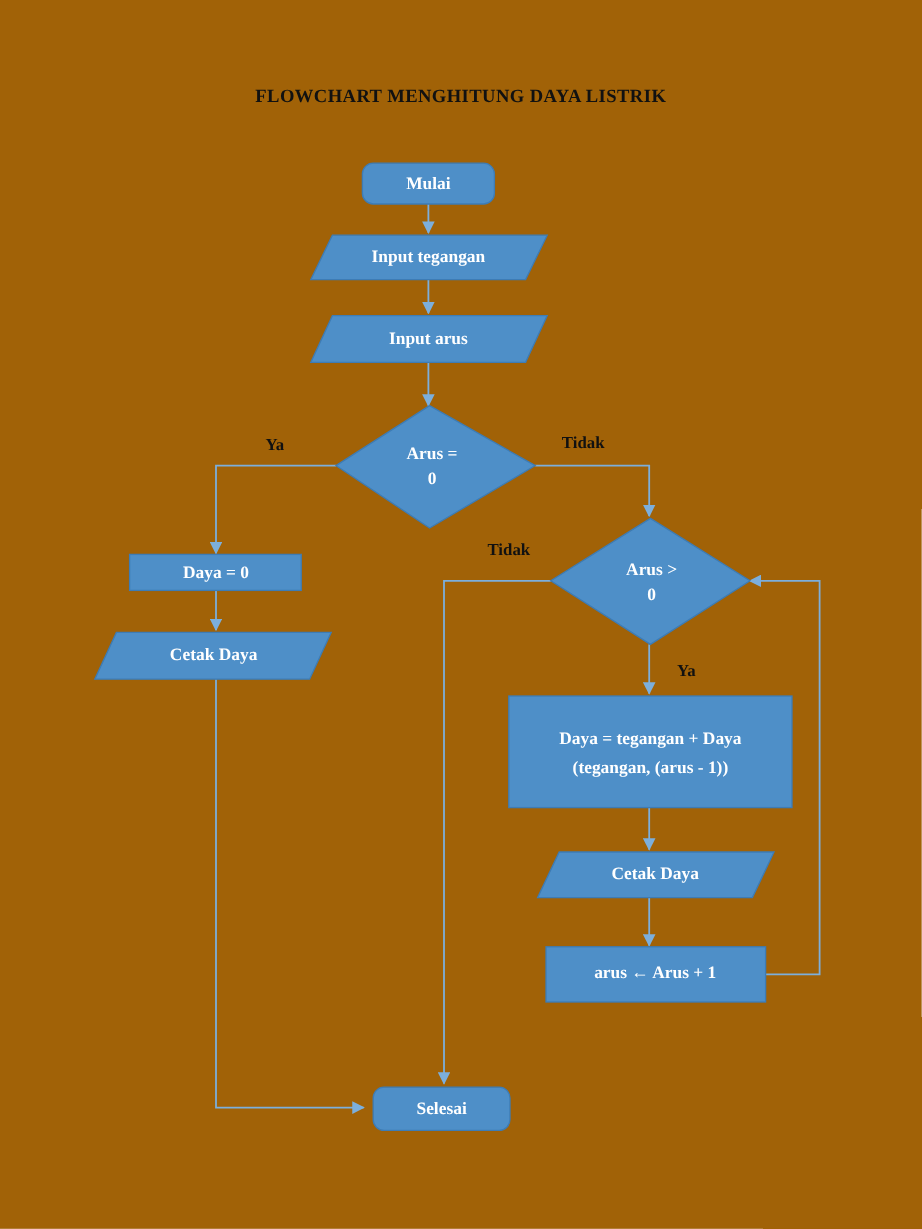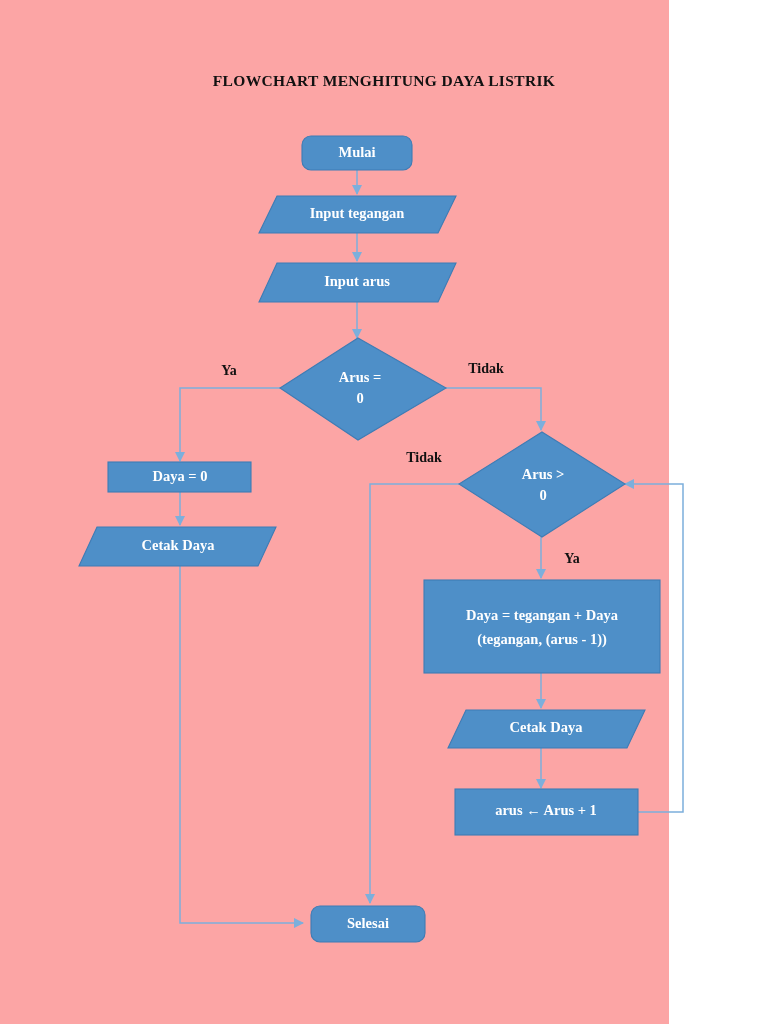--- a/index.html
+++ b/index.html
@@ -10,23 +10,23 @@
   body {
     width: 768px;
     height: 1024px;
     position: relative;
     font-family: "Liberation Serif", "DejaVu Serif", serif;
     overflow: hidden;
   }
   #page {
     position: absolute;
     left: 0; top: 0;
-    width: 669px;
+    width: 768px;
     height: 1024px;
-    background: #fca5a5;
+    background: #a16207;
   }
   #title {
     position: absolute;
     left: 0;
     top: 72px;
     width: 768px;
     text-align: center;
     font-family: "Liberation Serif", "DejaVu Serif", serif;
     font-size: 15.5px;
     font-weight: 600;

